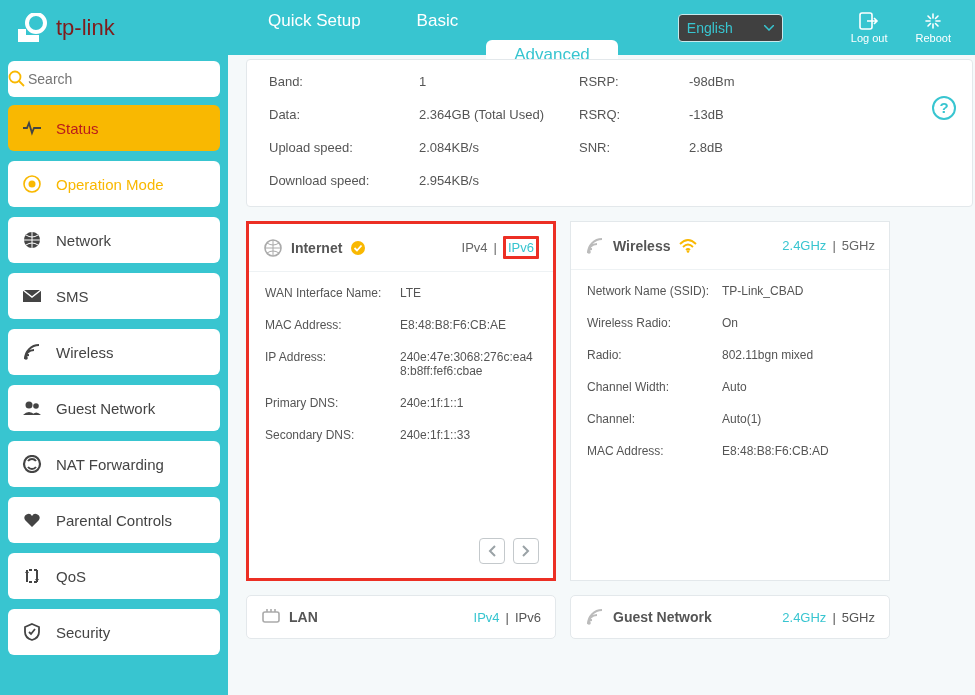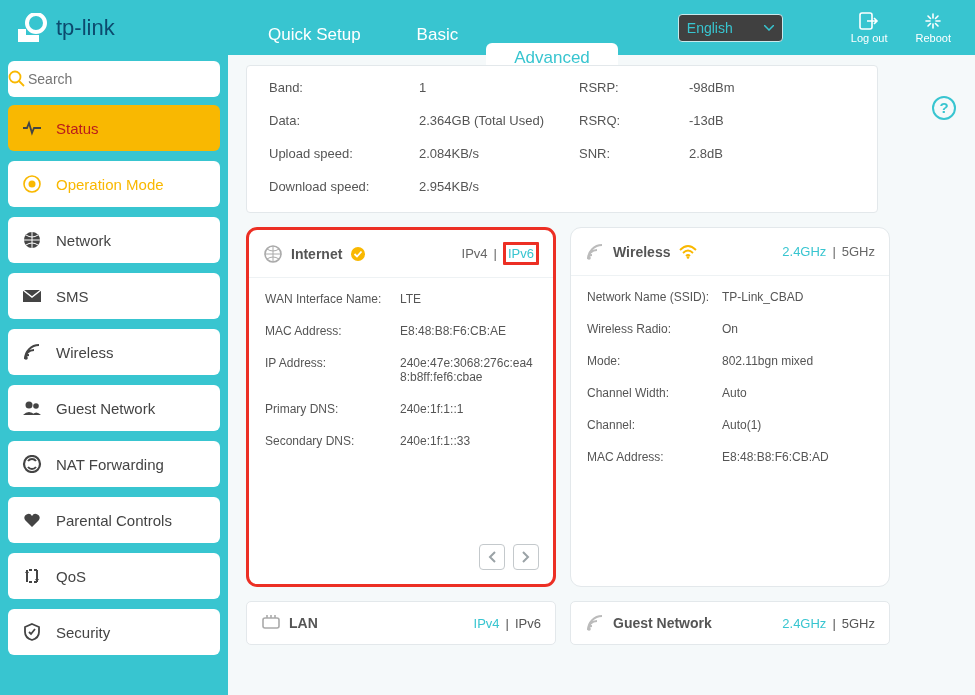--- a/index.html
+++ b/index.html
@@ -1,22 +1,22 @@
 <!DOCTYPE html>
 <html><head>
 <meta charset="utf-8">
 <style>
   html,body{margin:0;padding:0;font-family:Arial,Helvetica,sans-serif;color:#444;background:#f5f9fa}
   *{box-sizing:border-box}
 
   
   .top{height:55px;background:#38c5d0;display:flex;align-items:center;padding-left:14px}
-  .logo{display:flex;align-items:center;color:#0c4a6e;font-size:22px;font-weight:500;width:226px}
+  .logo{display:flex;align-items:center;color:#7f1d1d;font-size:22px;font-weight:500;width:226px}
   .logo svg{margin-right:4px}
-  .tabs{display:flex;align-items:flex-end;height:58px}
+  .tabs{display:flex;align-items:flex-start;height:58px}
   .tab{color:#fff;padding:0 28px;height:44px;line-height:44px;font-size:17px;cursor:pointer}
   .tab.active{background:#fff;color:#38c5d0;border-radius:6px 6px 0 0;height:30px;line-height:30px;margin-top:25px;position:relative;top:16px}
   .lang{margin-left:60px;width:105px;height:28px;background:#404040;border:1px solid #c8e9ec;border-radius:4px;display:flex;align-items:center;justify-content:space-between;padding:0 8px;color:#38c5d0;font-size:14px;cursor:pointer}
   .actions{margin-left:auto;display:flex;gap:28px;padding-right:24px}
   .act{display:flex;flex-direction:column;align-items:center;color:#fff;font-size:11px;cursor:pointer}
   .act svg{margin-bottom:2px}
 
   
   .body{display:flex}
   .rail{width:228px;background:#38c5d0;padding:6px 8px 0 8px;min-height:640px}
@@ -25,26 +25,26 @@
   .nav-item{background:#fff;border-radius:6px;height:46px;display:flex;align-items:center;padding:0 14px;margin-bottom:10px;font-size:15px;color:#444;cursor:pointer}
   .nav-item svg,.nav-item .ico{margin-right:14px;flex:0 0 20px}
   .nav-item.sel{background:#f9b801;color:#b91c1c}
   .nav-item.op{background:#fff;color:#f9b801}
 
   
   .main{flex:1;padding:0 0 0 18px;position:relative}
   .help{position:absolute;top:40px;right:18px}
 
   .card{background:#fff;border:1px solid #e3e8eb;border-radius:4px;margin-bottom:14px}
-  .stat-card{padding:14px 22px 18px 22px;width:632px;margin-top:10px}
+  .stat-card{padding:14px 22px 18px 22px;width:727px;margin-top:4px}
   .stat-grid{display:grid;grid-template-columns:150px 160px 110px 120px;row-gap:18px;font-size:13px;color:#555}
   .lbl{color:#555}
 
   .row2{display:flex;gap:14px;margin-top:14px}
-  .panel{background:#fff;border:1px solid #e3e8eb;border-radius:11px;position:relative}
+  .panel{background:#fff;border:1px solid #e3e8eb;border-radius:0;position:relative}
   .panel.internet{width:310px;height:360px;border:3px solid #ec2f24}
   .panel.wireless{width:320px;height:360px}
 
   .p-head{height:48px;display:flex;align-items:center;padding:0 14px;border-bottom:1px solid #eef2f4;font-size:14px;font-weight:600;color:#555}
   .p-head .ttl{display:flex;align-items:center;gap:8px}
   .p-head .right{margin-left:auto;font-weight:400;font-size:13px;color:#666;display:flex;align-items:center;gap:6px}
   .right .on{color:#38c5d0;cursor:pointer}
 
   .ipv6box{border:3px solid #ec2f24;padding:1px 2px;border-radius:1px;color:#38c5d0;font-size:13px}
 
@@ -306,21 +306,21 @@
         <div class="kv">
           <div>
               <span class="k">Network Name (SSID):</span>
               <span class="v">TP-Link_CBAD</span>
             </div>
           <div>
               <span class="k">Wireless Radio:</span>
               <span class="v">On</span>
             </div>
           <div>
-              <span class="k">Mode:</span>
+              <span class="k">Radio:</span>
               <span class="v">802.11bgn mixed</span>
             </div>
           <div>
               <span class="k">Channel Width:</span>
               <span class="v">Auto</span>
             </div>
           <div>
               <span class="k">Channel:</span>
               <span class="v">Auto(1)</span>
             </div>

